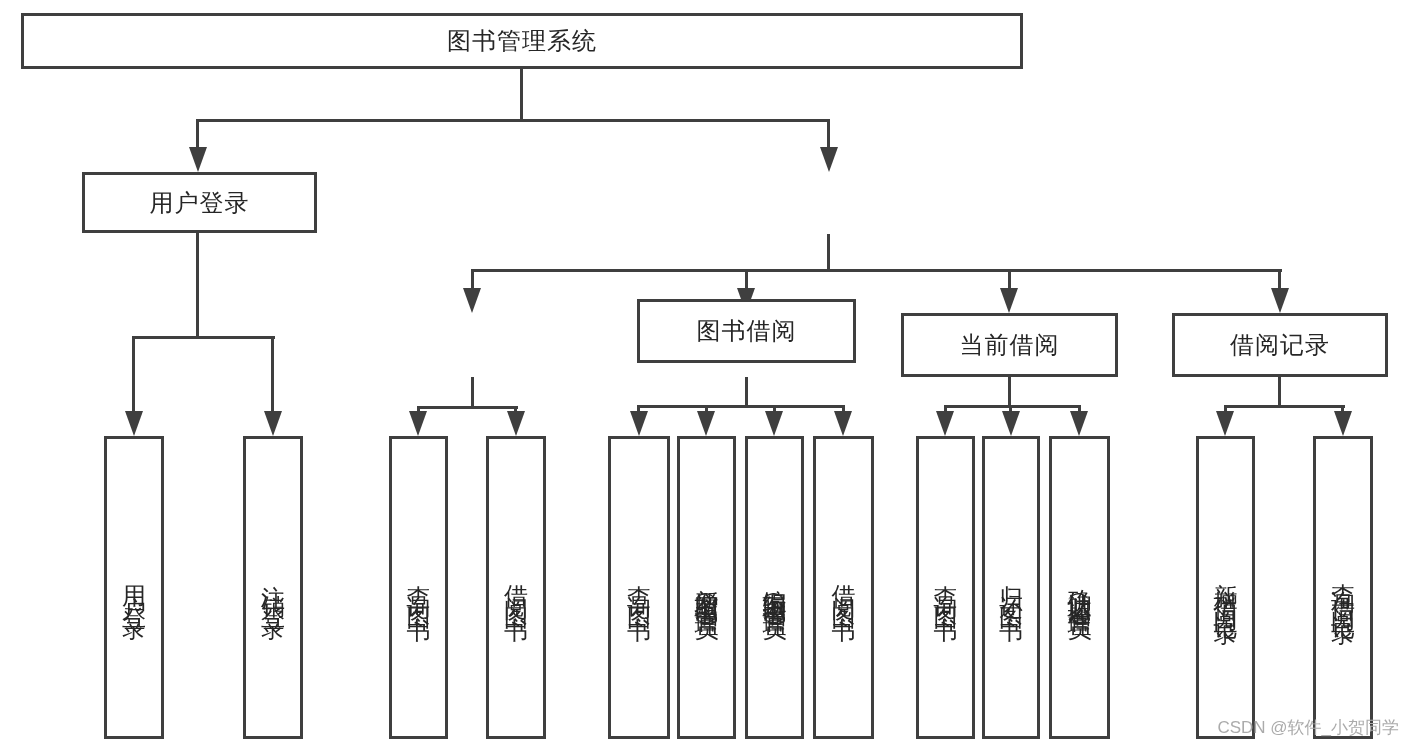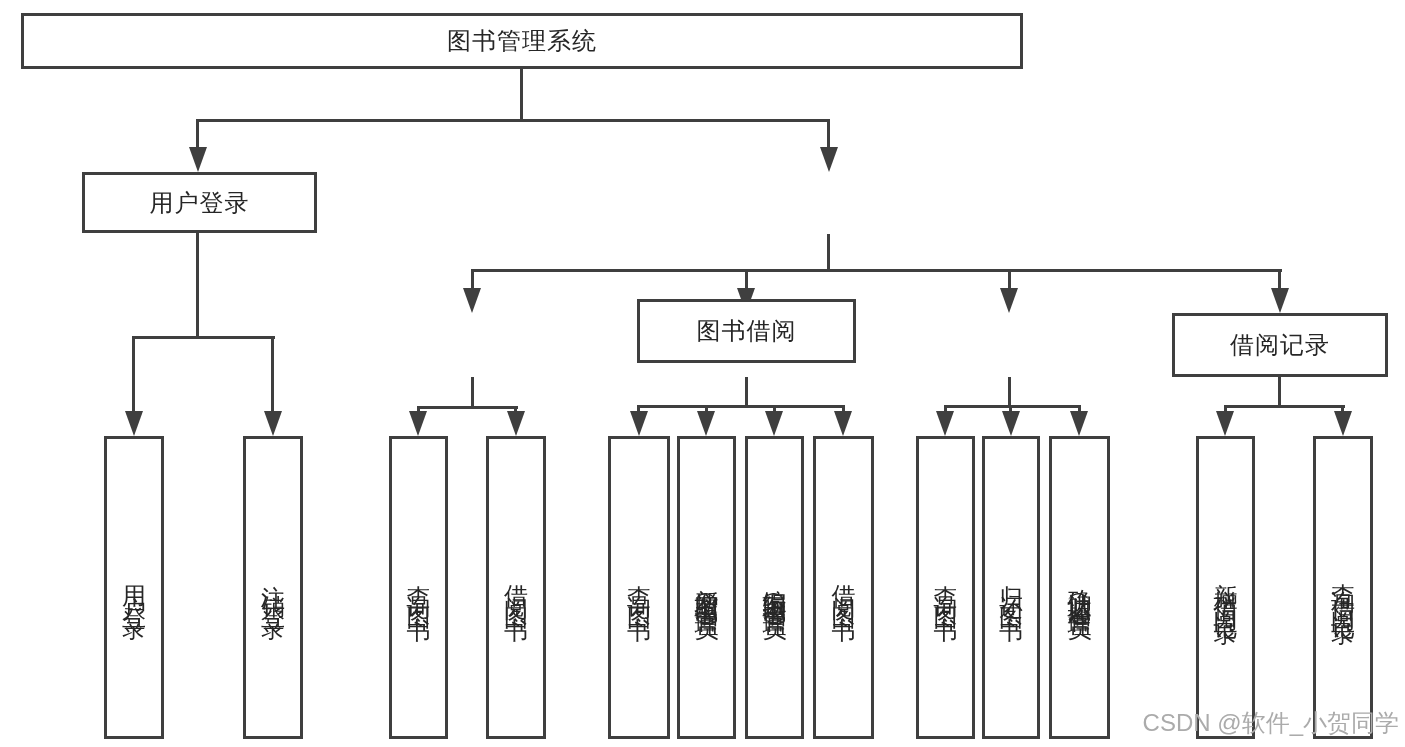--- a/index.html
+++ b/index.html
@@ -54,21 +54,21 @@
     width: 0;
     height: 0;
     border-left: 9px solid transparent;
     border-right: 9px solid transparent;
     border-top: 25px solid var(--line-color);
   }
   .watermark {
     position: absolute;
     right: 6px;
     bottom: 8px;
-    font-size: 24px;
+    font-size: 17px;
     color: var(--wm-color);
     z-index: 10;
     white-space: nowrap;
   }
 </style>
 </head>
 <body>
 
 <div class="canvas">
 
@@ -101,20 +101,23 @@
   <div class="line v" style="left:745px;top:272px;height:18px"></div>
   <div class="arrow" style="left:737px;top:288px"></div>
   <div class="line v" style="left:1008px;top:272px;height:18px"></div>
   <div class="arrow" style="left:1000px;top:288px"></div>
   <div class="line v" style="left:1278px;top:272px;height:18px"></div>
   <div class="arrow" style="left:1271px;top:288px"></div>
 
   <div class="node" style="left:637px;top:299px;width:219px;height:64px">
     <span class="label">图书借阅</span>
   </div>
+  <div class="node" style="left:901px;top:313px;width:217px;height:64px">
+    <span class="label">当前借阅</span>
+  </div>
   <div class="node" style="left:1172px;top:313px;width:216px;height:64px">
     <span class="label">借阅记录</span>
   </div>
 
   <div class="line v" style="left:471px;top:377px;height:32px"></div>
   <div class="line h" style="left:417px;top:406px;width:101px"></div>
   <div class="line v" style="left:417px;top:409px;height:6px"></div>
   <div class="arrow" style="left:409px;top:411px"></div>
   <div class="line v" style="left:514px;top:409px;height:6px"></div>
   <div class="arrow" style="left:507px;top:411px"></div>

